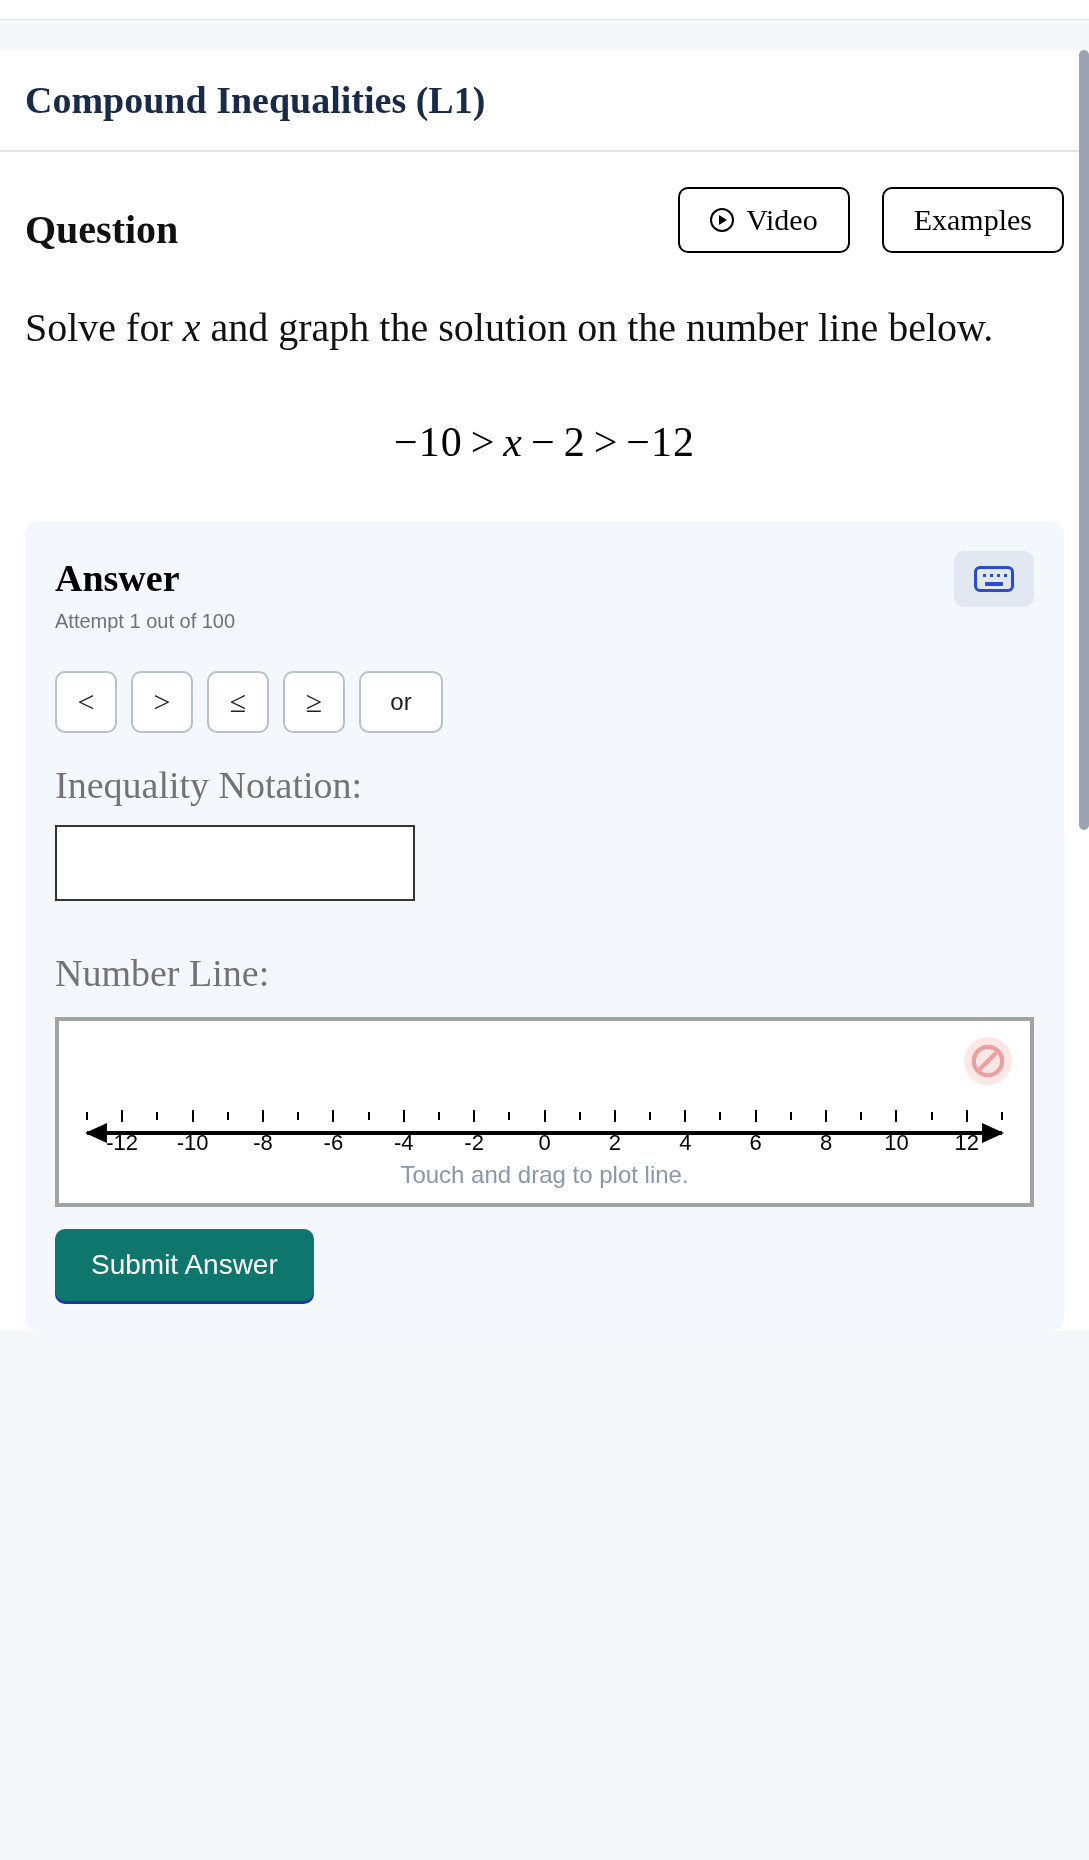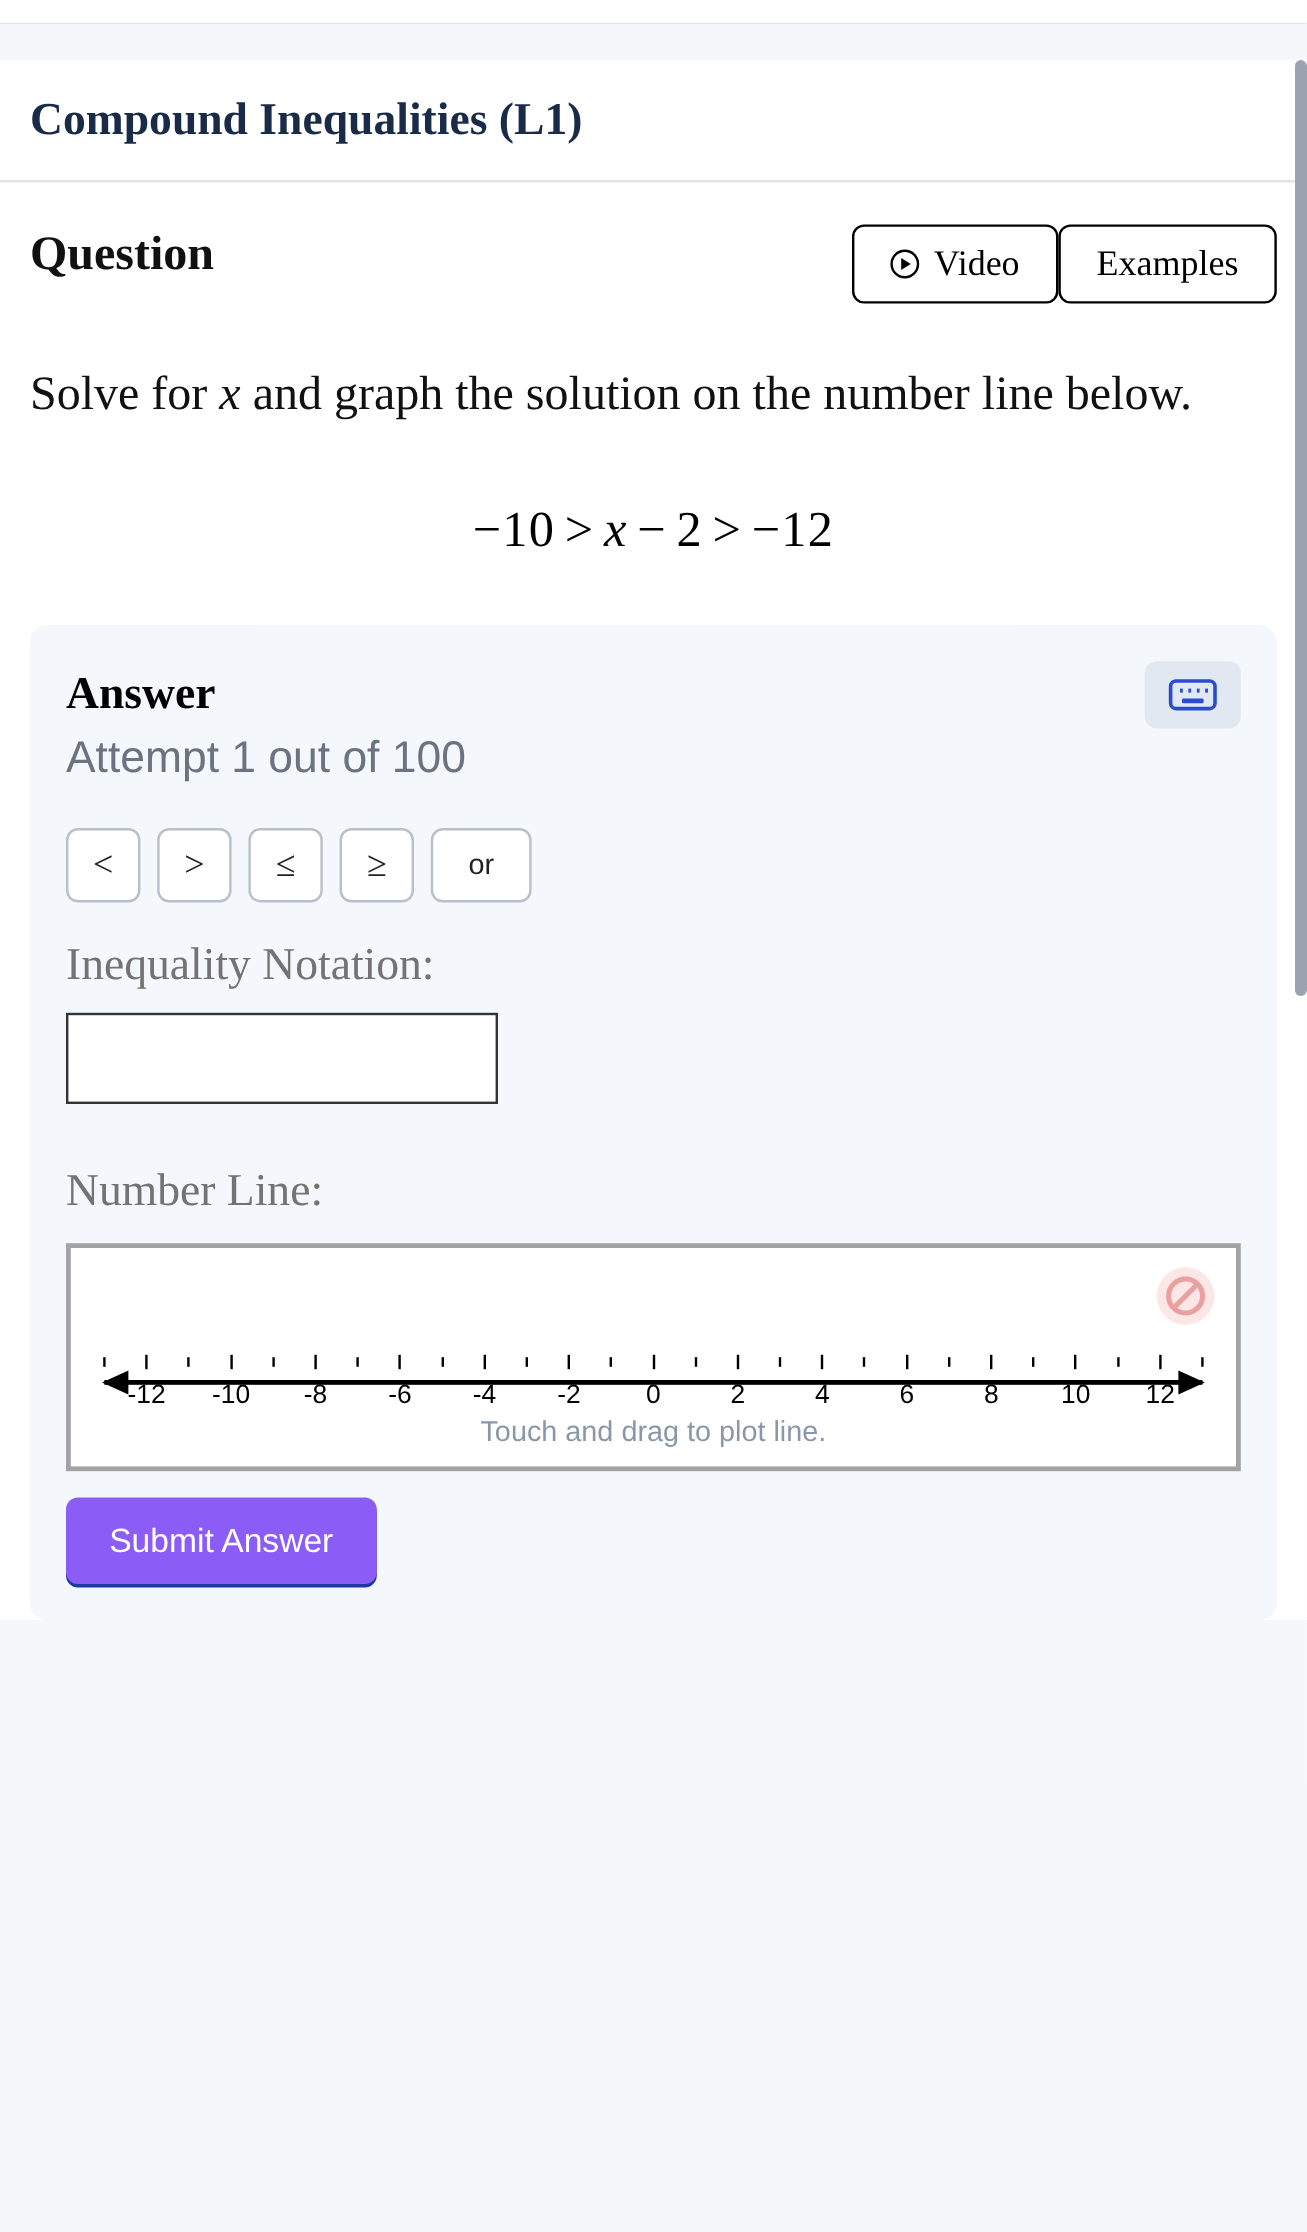--- a/index.html
+++ b/index.html
@@ -26,23 +26,23 @@
   padding: 28px 25px;
   border-bottom: 2px solid #e0e4e8;
 }
 .title-text {
   font-size: 38px;
   font-weight: bold;
   color: #1a2b4a;
 }
 .question-row {
   display: flex;
-  align-items: flex-start;
+  align-items: flex-end;
   padding: 35px 25px 10px 25px;
-  gap: 0;
+  gap: 32px;
 }
 .question-label {
   font-size: 40px;
   font-weight: bold;
   color: #111;
   flex: 1;
 }
 .btn {
   font-family: Liberation Serif, serif;
   font-size: 30px;
@@ -135,21 +135,21 @@
 .kbd-icon::after {
   content: '';
   position: absolute;
   bottom: 3px; left: 8px; right: 8px;
   height: 4px;
   background: #2b4bd4;
   border-radius: 1px;
 }
 .attempt {
   font-family: -apple-system, BlinkMacSystemFont, 'Segoe UI', sans-serif;
-  font-size: 37px;
+  font-size: 20px;
   color: #6b7280;
   margin-top: 10px;
 }
 .op-buttons {
   display: flex;
   gap: 14px;
   margin-top: 38px;
 }
 .op-btn {
   width: 62px;
@@ -249,21 +249,21 @@
   position: absolute;
   bottom: 14px;
   left: 0; right: 0;
   text-align: center;
   font-family: -apple-system, sans-serif;
   font-size: 24px;
   color: #8a97a8;
 }
 .submit-btn {
   margin-top: 22px;
-  background: #8b5cf6;
+  background: #0f766e;
   color: #fff;
   font-family: -apple-system, sans-serif;
   font-size: 28px;
   padding: 20px 36px;
   border: none;
   border-radius: 10px;
   box-shadow: 0 3px 0 #1e37a8;
   cursor: pointer;
 }
 .right-scroll {

